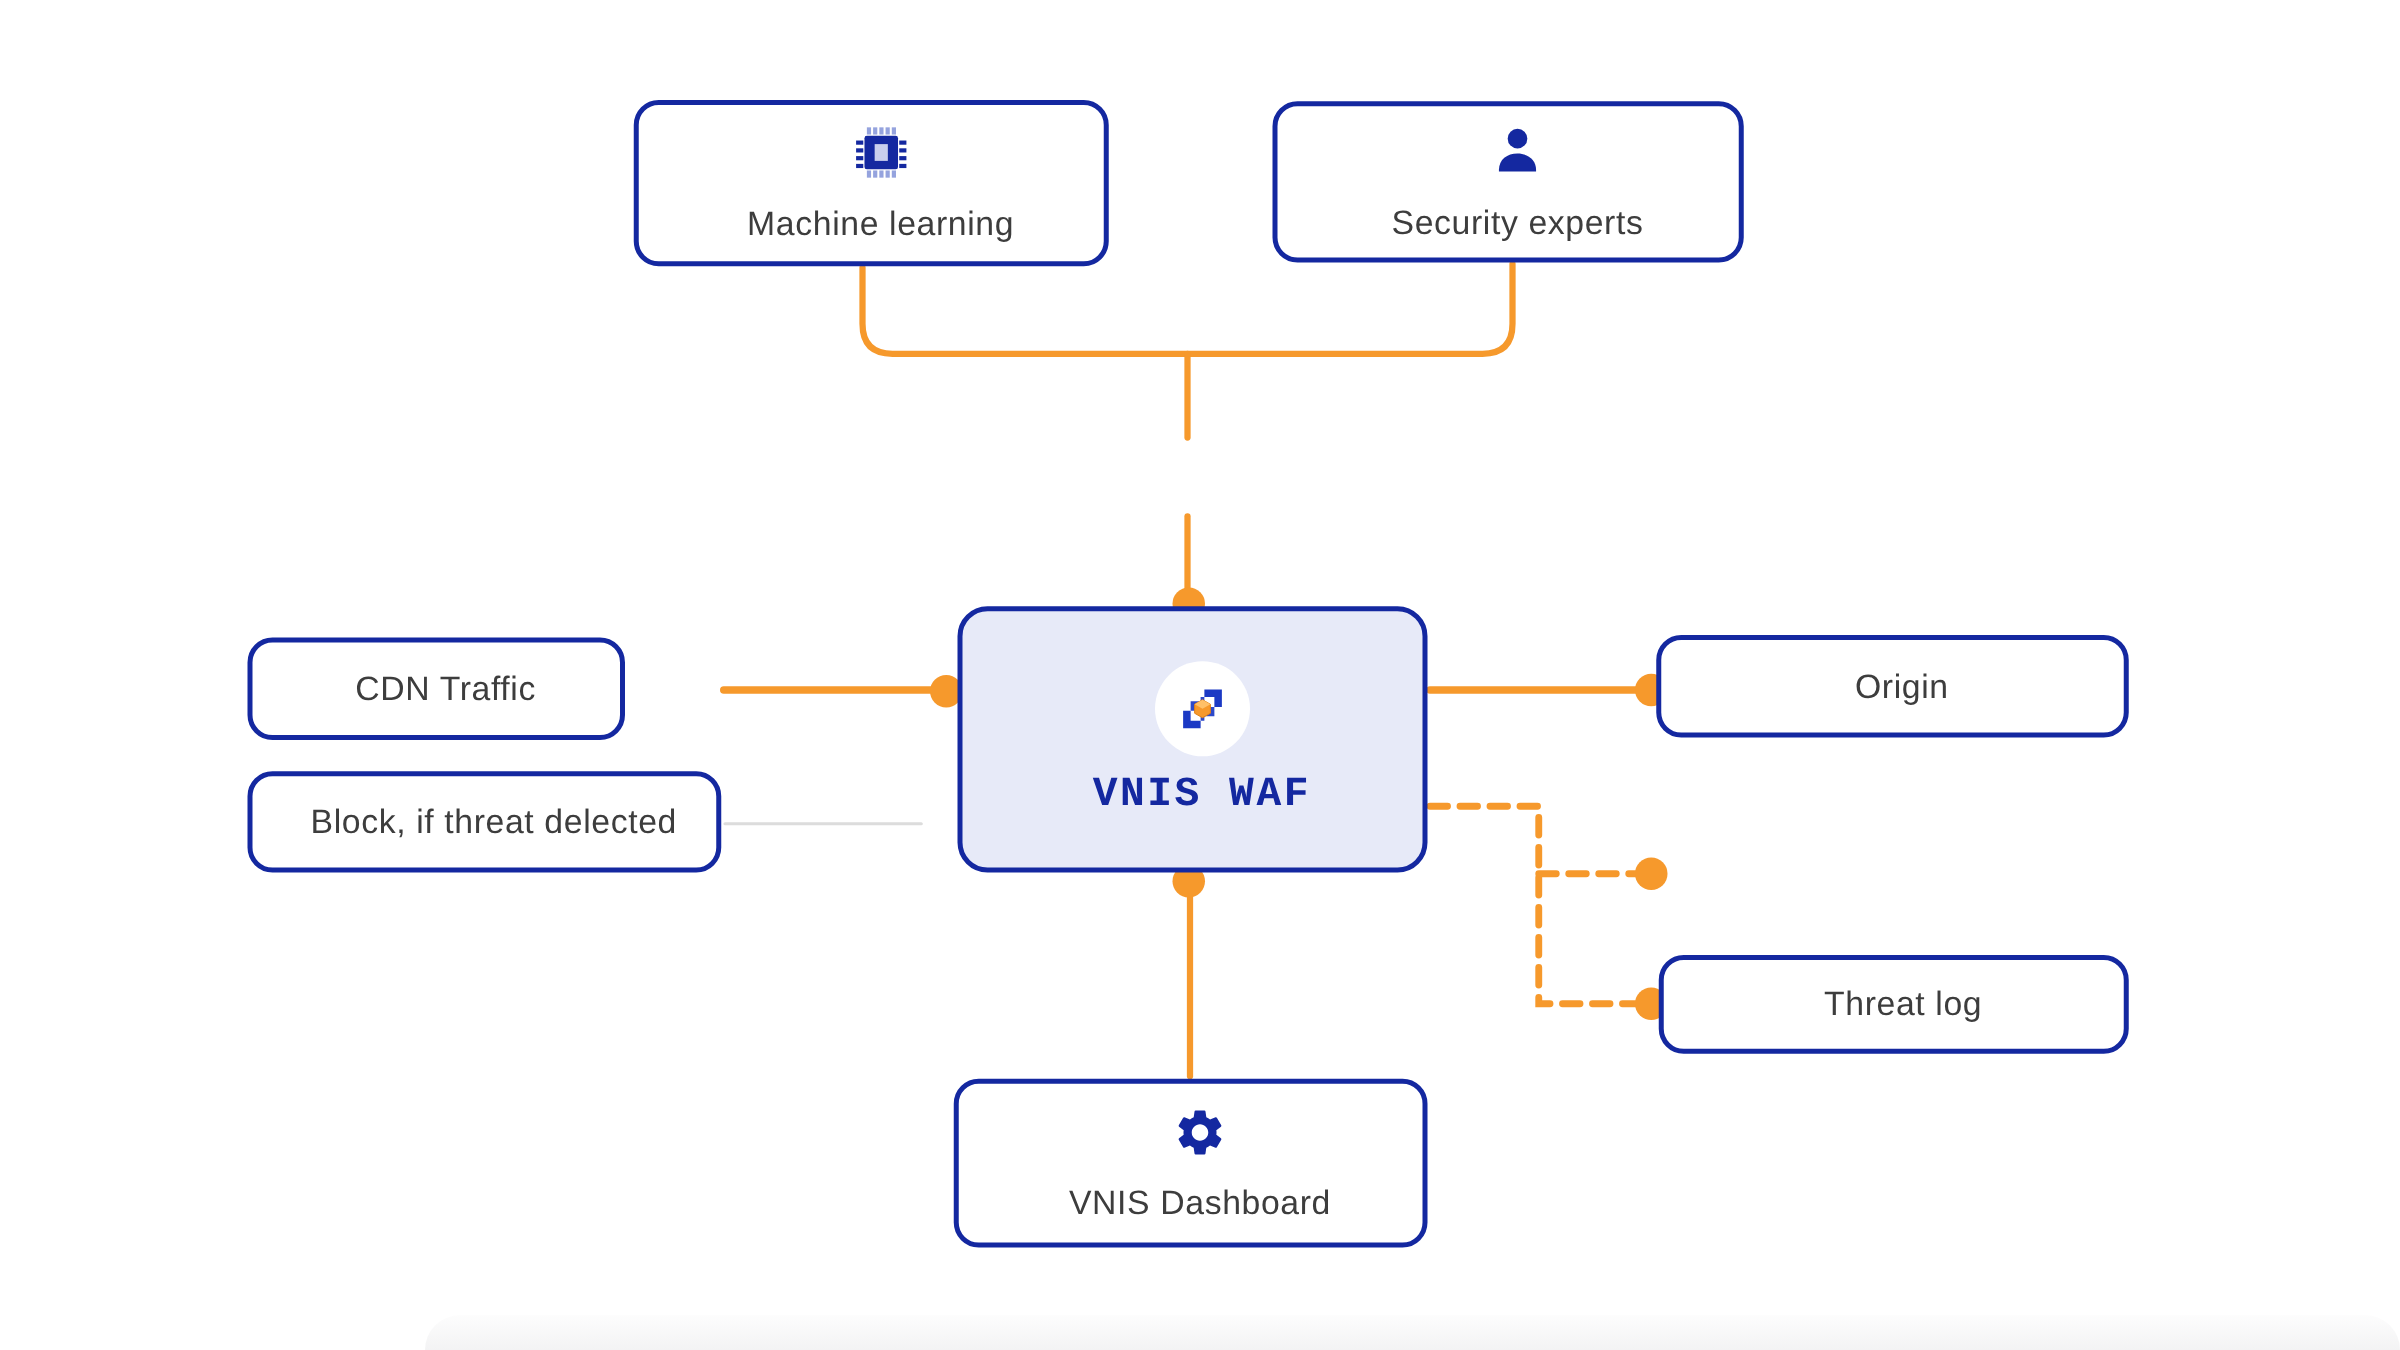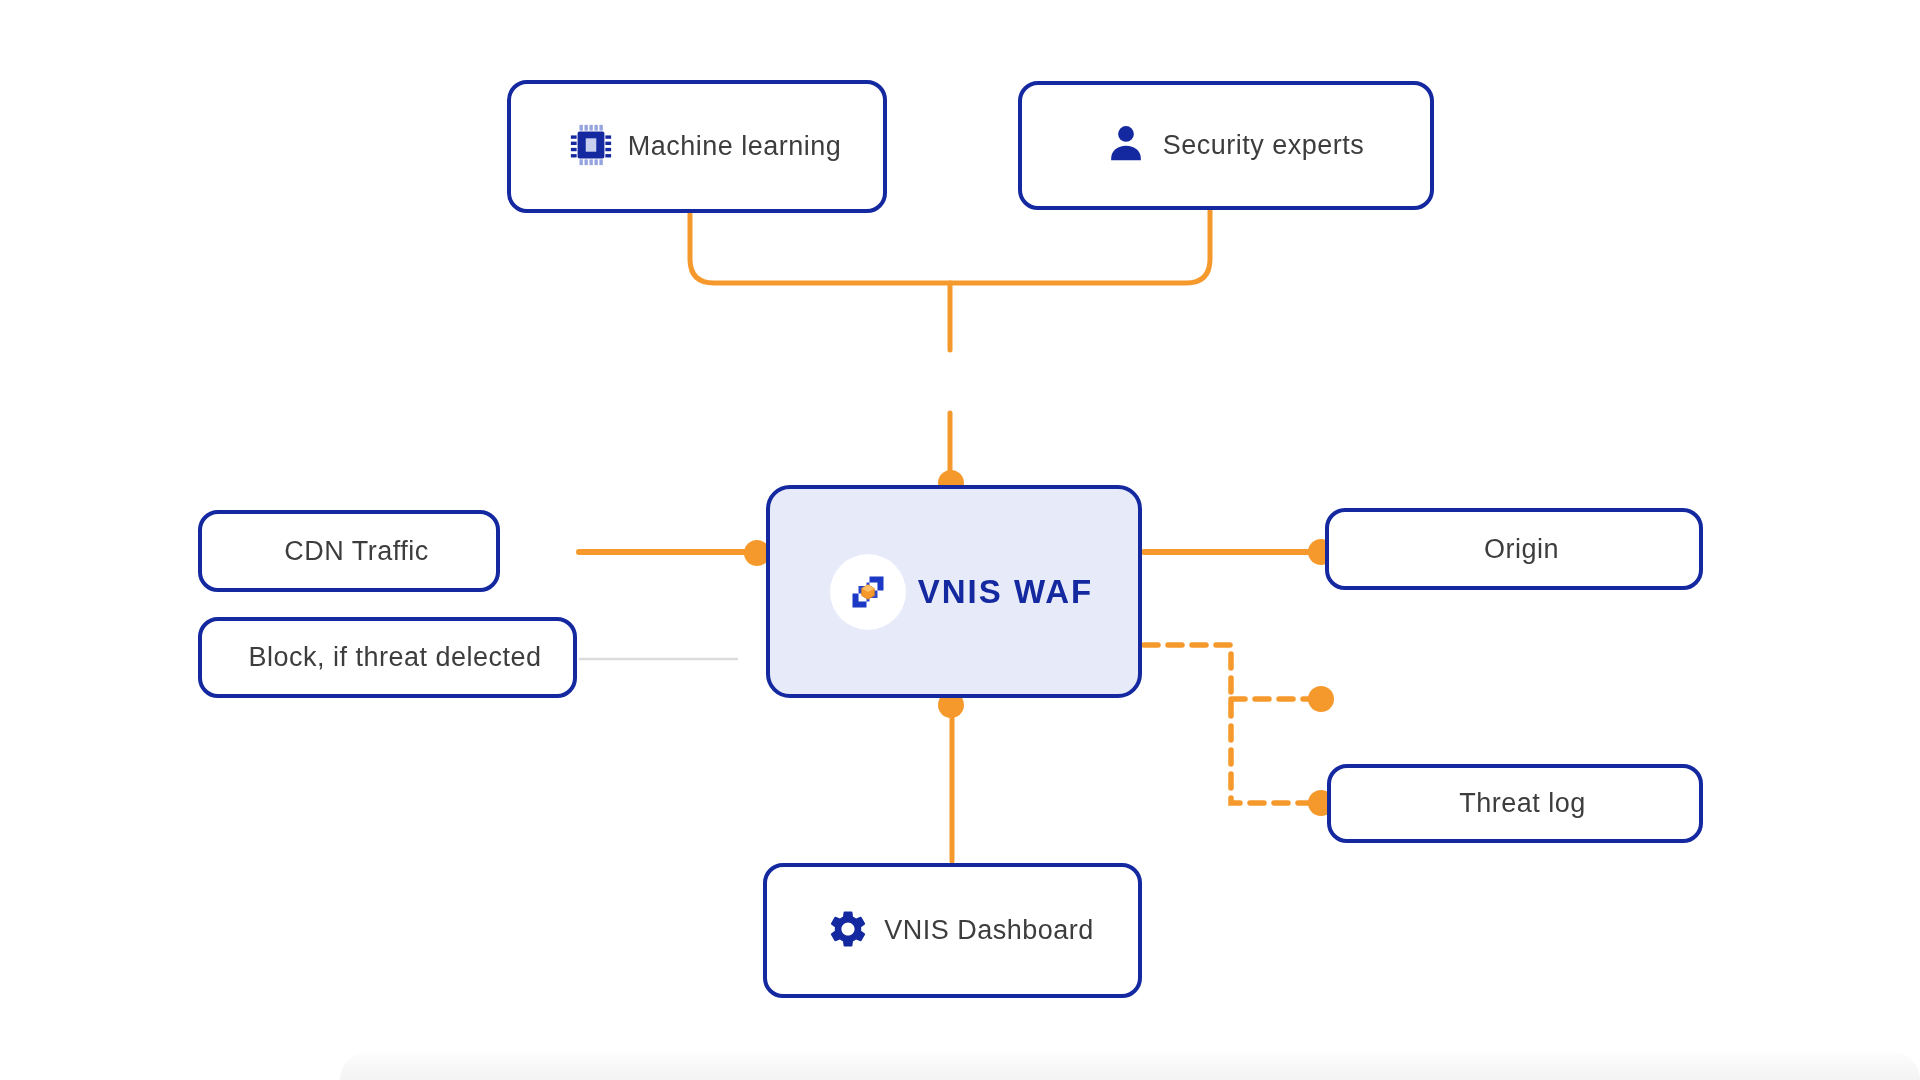--- a/index.html
+++ b/index.html
@@ -13,38 +13,39 @@
     background: #ffffff;
     overflow: hidden;
   }
   .node {
     position: absolute;
     box-sizing: border-box;
     border: 4px solid #1428A0;
     border-radius: 20px;
     background: #ffffff;
     display: flex;
+    flex-direction: column;
     align-items: center;
     justify-content: center;
     gap: 14px;
     padding-left: 15px;
   }
   .node .label {
     color: #3D3D3D;
     font-size: 27px;
     letter-spacing: 0.5px;
     white-space: nowrap;
   }
   
   #node-machine-learning { left: 507px; top: 80px;  width: 380px; height: 133px; }
-  #node-security-experts { left: 1018px; top: 81px; width: 416px; height: 129px; }
+  #node-security-experts { left: 1018px; top: 81px; width: 377px; height: 129px; }
   
   #node-vnis-waf {
     left: 766px; top: 485px; width: 376px; height: 213px;
-    background: #E7EAF8; border-radius: 24px; gap: 12px;
+    background: #E7EAF8; border-radius: 24px; gap: 12px; font-family: Liberation Mono, monospace;
   }
   #node-vnis-waf .label {
     color: #1428A0; font-size: 33px; font-weight: 700; letter-spacing: 2px;
   }
   .logo-circle {
     width: 76px; height: 76px; border-radius: 50%;
     background: #ffffff;
     display: flex; align-items: center; justify-content: center;
   }
   

